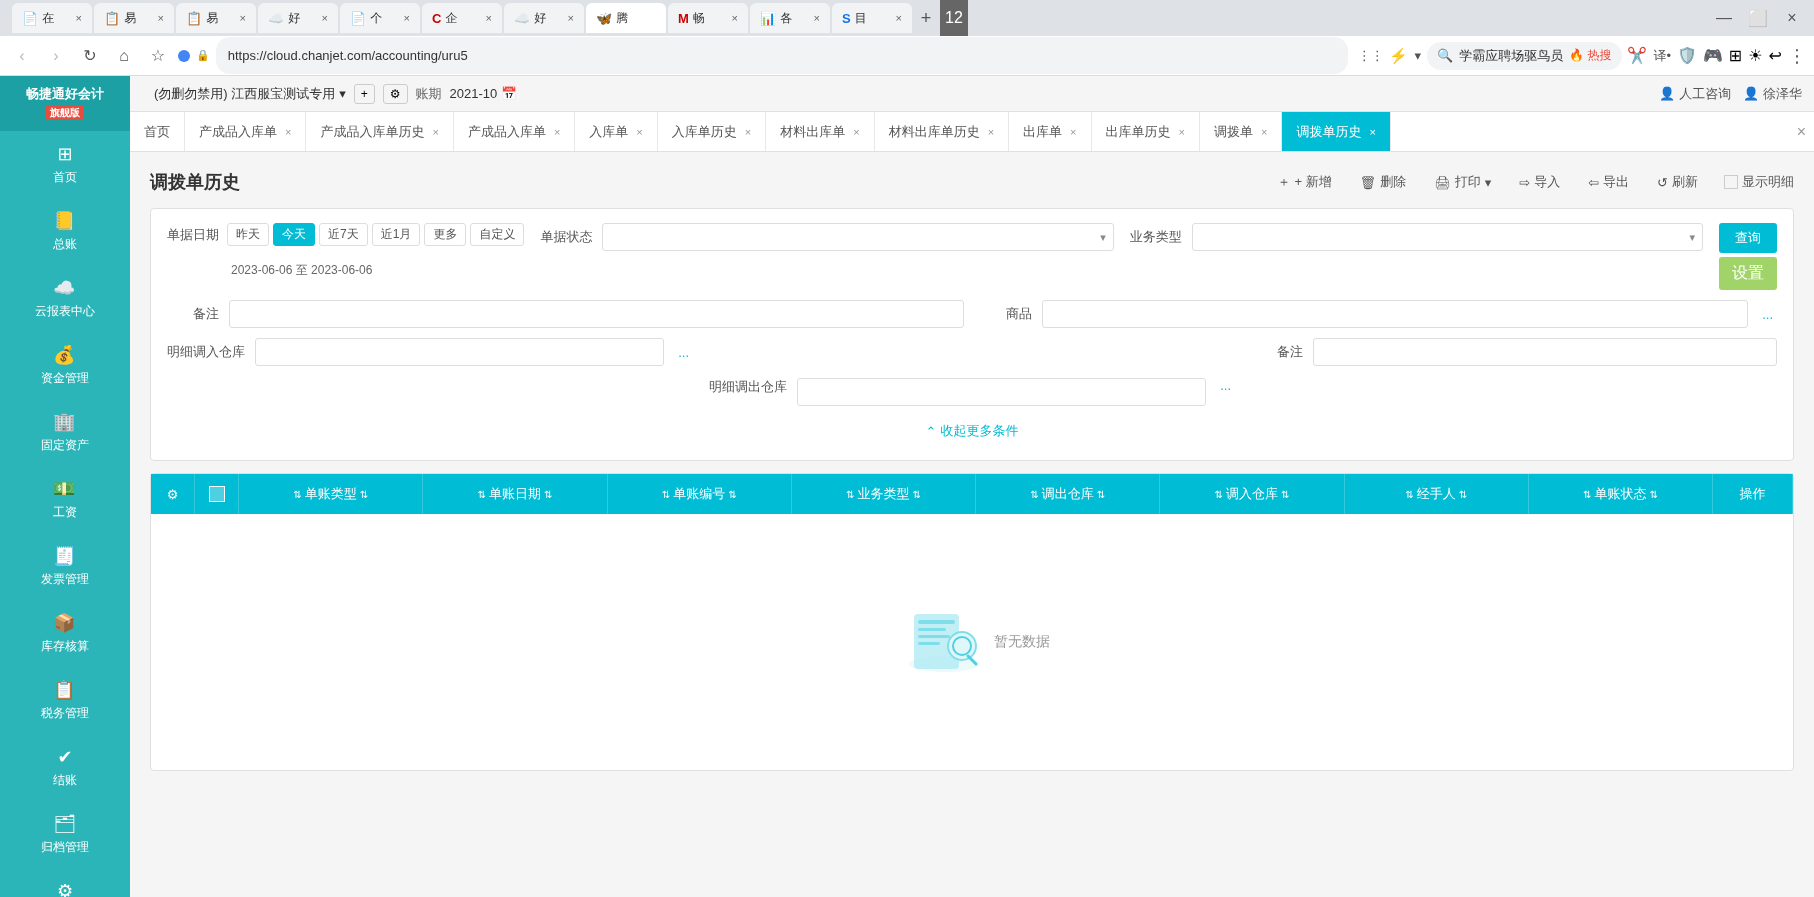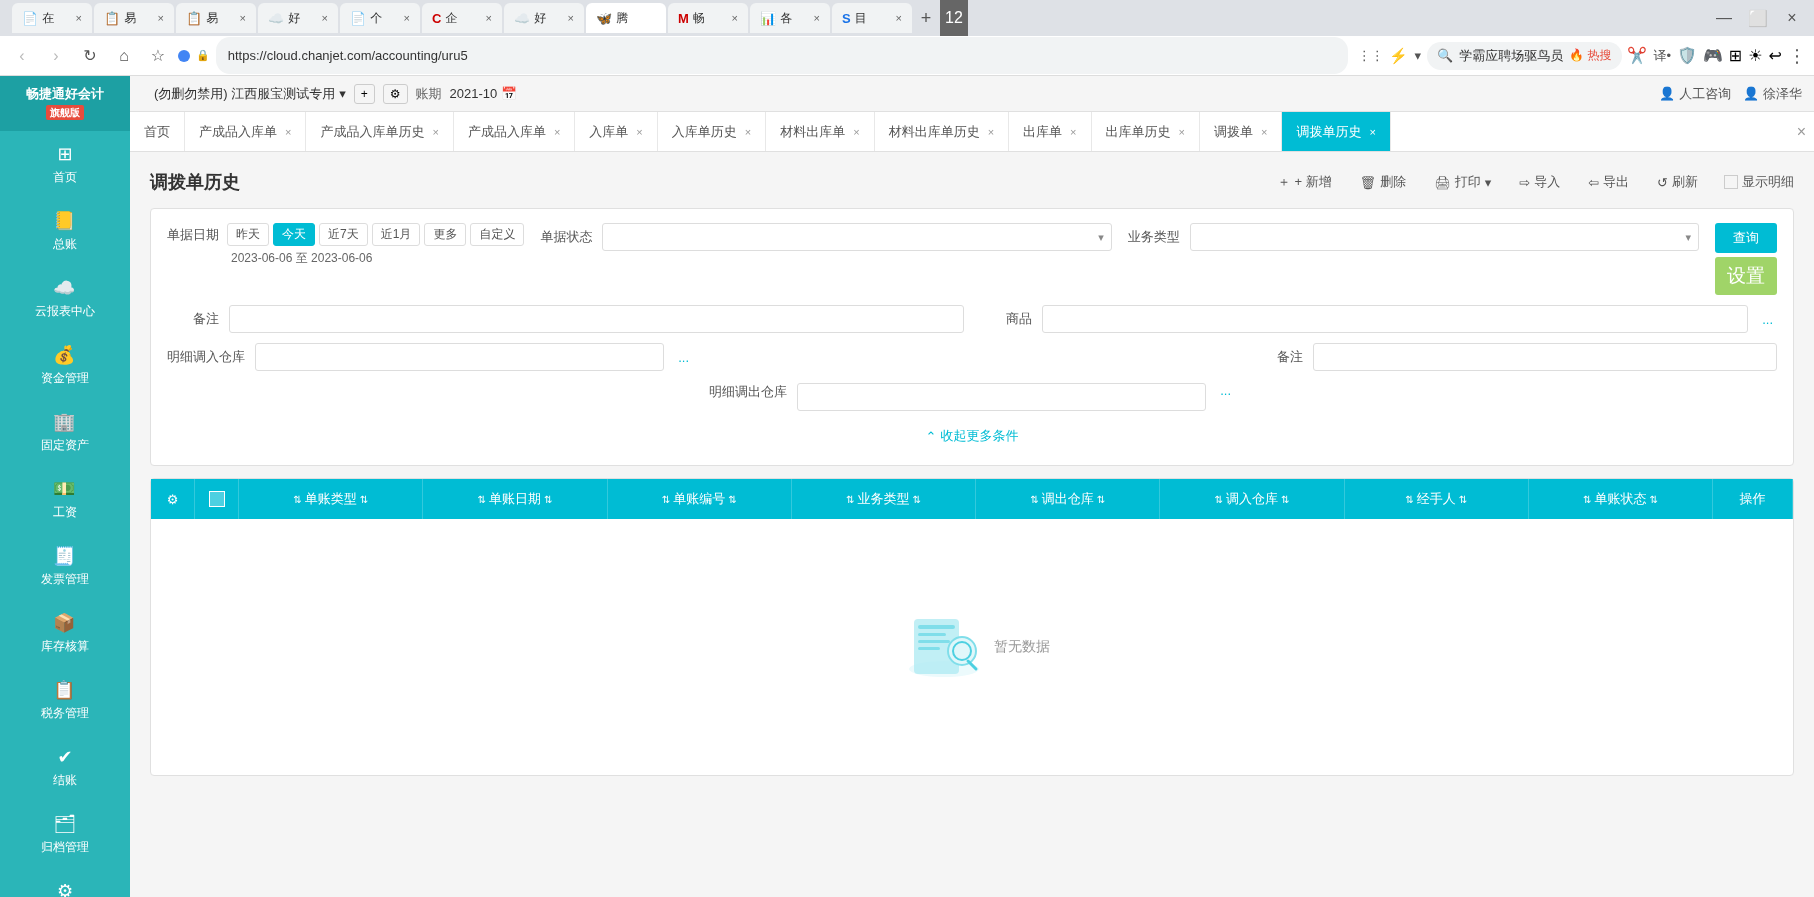--- a/index.html
+++ b/index.html
@@ -56,21 +56,21 @@
     .date-btn { padding: 2px 8px; border: 1px solid #ddd; border-radius: 3px; background: #fff; cursor: pointer; font-size: 12px; color: #555; }
     .date-btn.active { background: #00bcd4; color: #fff; border-color: #00bcd4; }
     .date-range-text { font-size: 12px; color: #666; margin-left: 4px; }
     .filter-input { flex: 1; height: 28px; border: 1px solid #ddd; border-radius: 3px; padding: 0 8px; font-size: 13px; outline: none; }
     .filter-select-wrapper { flex: 1; position: relative; display: flex; align-items: center; }
     .filter-select-wrapper select { width: 100%; height: 28px; border: 1px solid #ddd; border-radius: 3px; padding: 0 8px; font-size: 13px; background: #fff; appearance: none; outline: none; cursor: pointer; }
     .filter-select-arrow { position: absolute; right: 8px; pointer-events: none; font-size: 11px; color: #888; }
     .collapse-btn { display: flex; align-items: center; justify-content: center; gap: 4px; cursor: pointer; color: #00bcd4; font-size: 13px; padding: 6px 0; }
     .dots-btn { color: #00bcd4; cursor: pointer; font-size: 13px; padding: 0 4px; }
     .query-btn { background: #00bcd4; color: #fff; border: none; border-radius: 3px; padding: 6px 16px; font-size: 13px; cursor: pointer; }
-    .settings-btn { background: #a0d468; color: #fff; border: none; border-radius: 3px; padding: 6px 12px; font-size: 19px; cursor: pointer; }
+    .settings-btn { background: #a0d468; color: #fff; border: none; border-radius: 3px; padding: 6px 12px; font-size: 16px; cursor: pointer; }
 
     
     .table-container { background: #fff; border: 1px solid #e0e0e0; border-radius: 4px; }
     .table-header { background: #00bcd4; display: flex; align-items: center; height: 40px; }
     .th-cell { display: flex; align-items: center; justify-content: center; gap: 3px; color: #fff; font-size: 13px; padding: 0 8px; height: 100%; flex: 1; border-right: 1px solid rgba(255,255,255,0.2); cursor: pointer; }
     .th-cell.th-settings { flex: 0 0 44px; }
     .th-cell.th-check { flex: 0 0 44px; }
     .th-cell.th-actions { flex: 0 0 80px; }
 
     
@@ -353,21 +353,21 @@
           <div style="display:flex;align-items:center;gap:4px;margin-left:8px;cursor:pointer;">
             <span style="width:14px;height:14px;border:1px solid #ccc;display:inline-block;"></span>
             <span style="font-size:13px;color:#555;">显示明细</span>
           </div>
         </div>
       </div>
 
       <div class="filter-area">
 
         <div class="filter-row">
-          <div class="filter-item" style="flex:0 0 auto;align-items:flex-start;flex-direction:column;gap:4px;">
+          <div class="filter-item" style="flex:0 0 auto;align-items:flex-start;flex-direction:column;gap:16px;">
             <div style="display:flex;align-items:center;gap:8px;">
               <span class="filter-label">单据日期</span>
               <div class="filter-date-btns">
                 <button class="date-btn">昨天</button>
                 <button class="date-btn active">今天</button>
                 <button class="date-btn">近7天</button>
                 <button class="date-btn">近1月</button>
                 <button class="date-btn">更多</button>
                 <button class="date-btn">自定义</button>
               </div>

